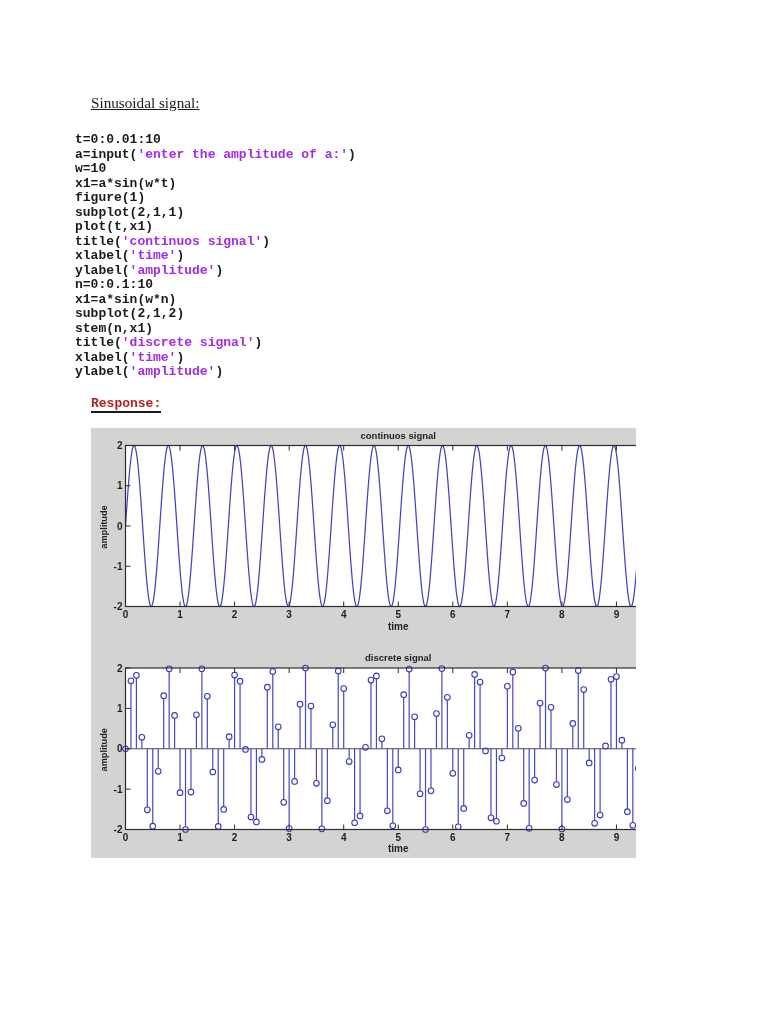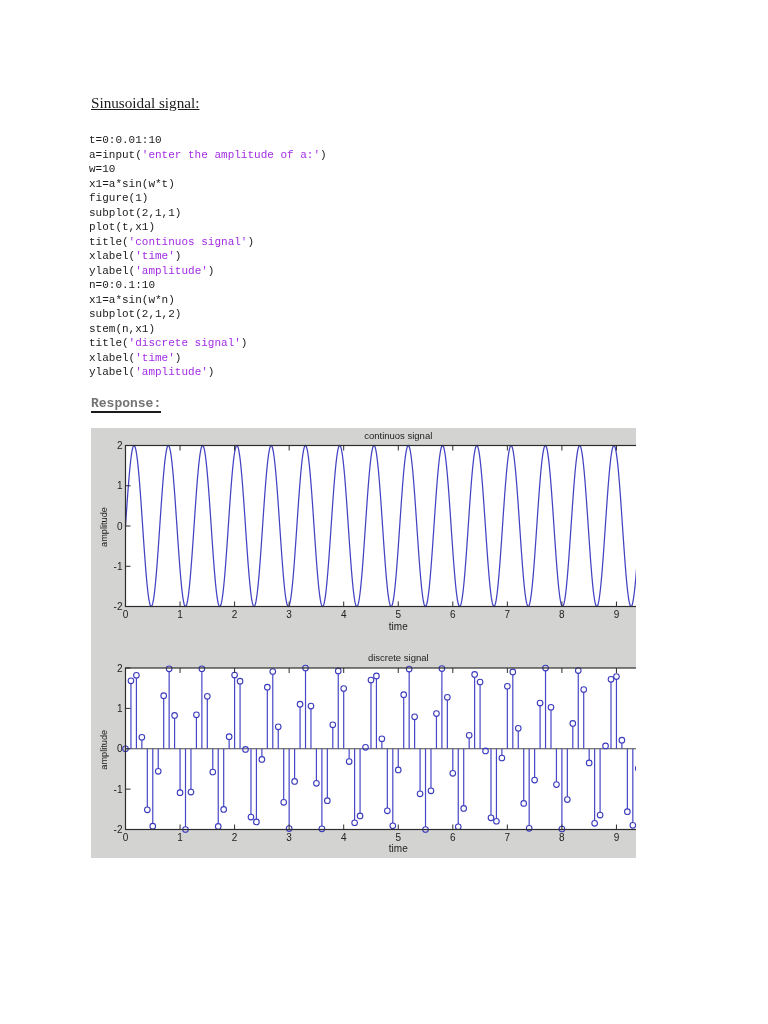--- a/index.html
+++ b/index.html
@@ -4,32 +4,32 @@
 <style>
 * { margin:0; padding:0; box-sizing:border-box; }
 html,body { width:768px; height:1024px; background:#ffffff; }
 #page { position:relative; width:636px; height:1024px; overflow:hidden; }
 #h1 {
   position:absolute; left:91px; top:94px;
   font-family:"Liberation Serif", serif; font-size:15.2px; color:#1c1c1c;
   text-decoration:underline;
 }
 #code {
-  position:absolute; left:89px; top:133px;
-  font-family:"Liberation Mono", monospace; font-weight:normal;
-  font-size:11px; line-height:14.5px; color:#1a1a1a; white-space:pre;
+  position:absolute; left:75px; top:133px;
+  font-family:"Liberation Mono", monospace; font-weight:bold;
+  font-size:13px; line-height:14.5px; color:#1a1a1a; white-space:pre;
 }
 #code .s { color:#a22ce4;text-align:center; }
 #resp {
   position:absolute; left:91px; top:397px; line-height:1;
   font-family:"Liberation Mono", monospace; font-weight:bold;
-  font-size:13px; color:#737373; display:inline-block;
+  font-size:13px; color:#b91c1c; display:inline-block;
   border-bottom:2px solid #1a1a1a; padding-bottom:1px;
 }
-#fig { position:absolute; left:91px; top:428px; }
+#fig { position:absolute; left:91px; top:428px;font-weight:bold; }
 </style>
 </head>
 <body>
 <div id="page">
 <div id="h1">Sinusoidal signal:</div>
 <pre id="code">t=0:0.01:10
 a=input(<span class="s">'enter the amplitude of a:'</span>)
 w=10
 x1=a*sin(w*t)
 figure(1)

